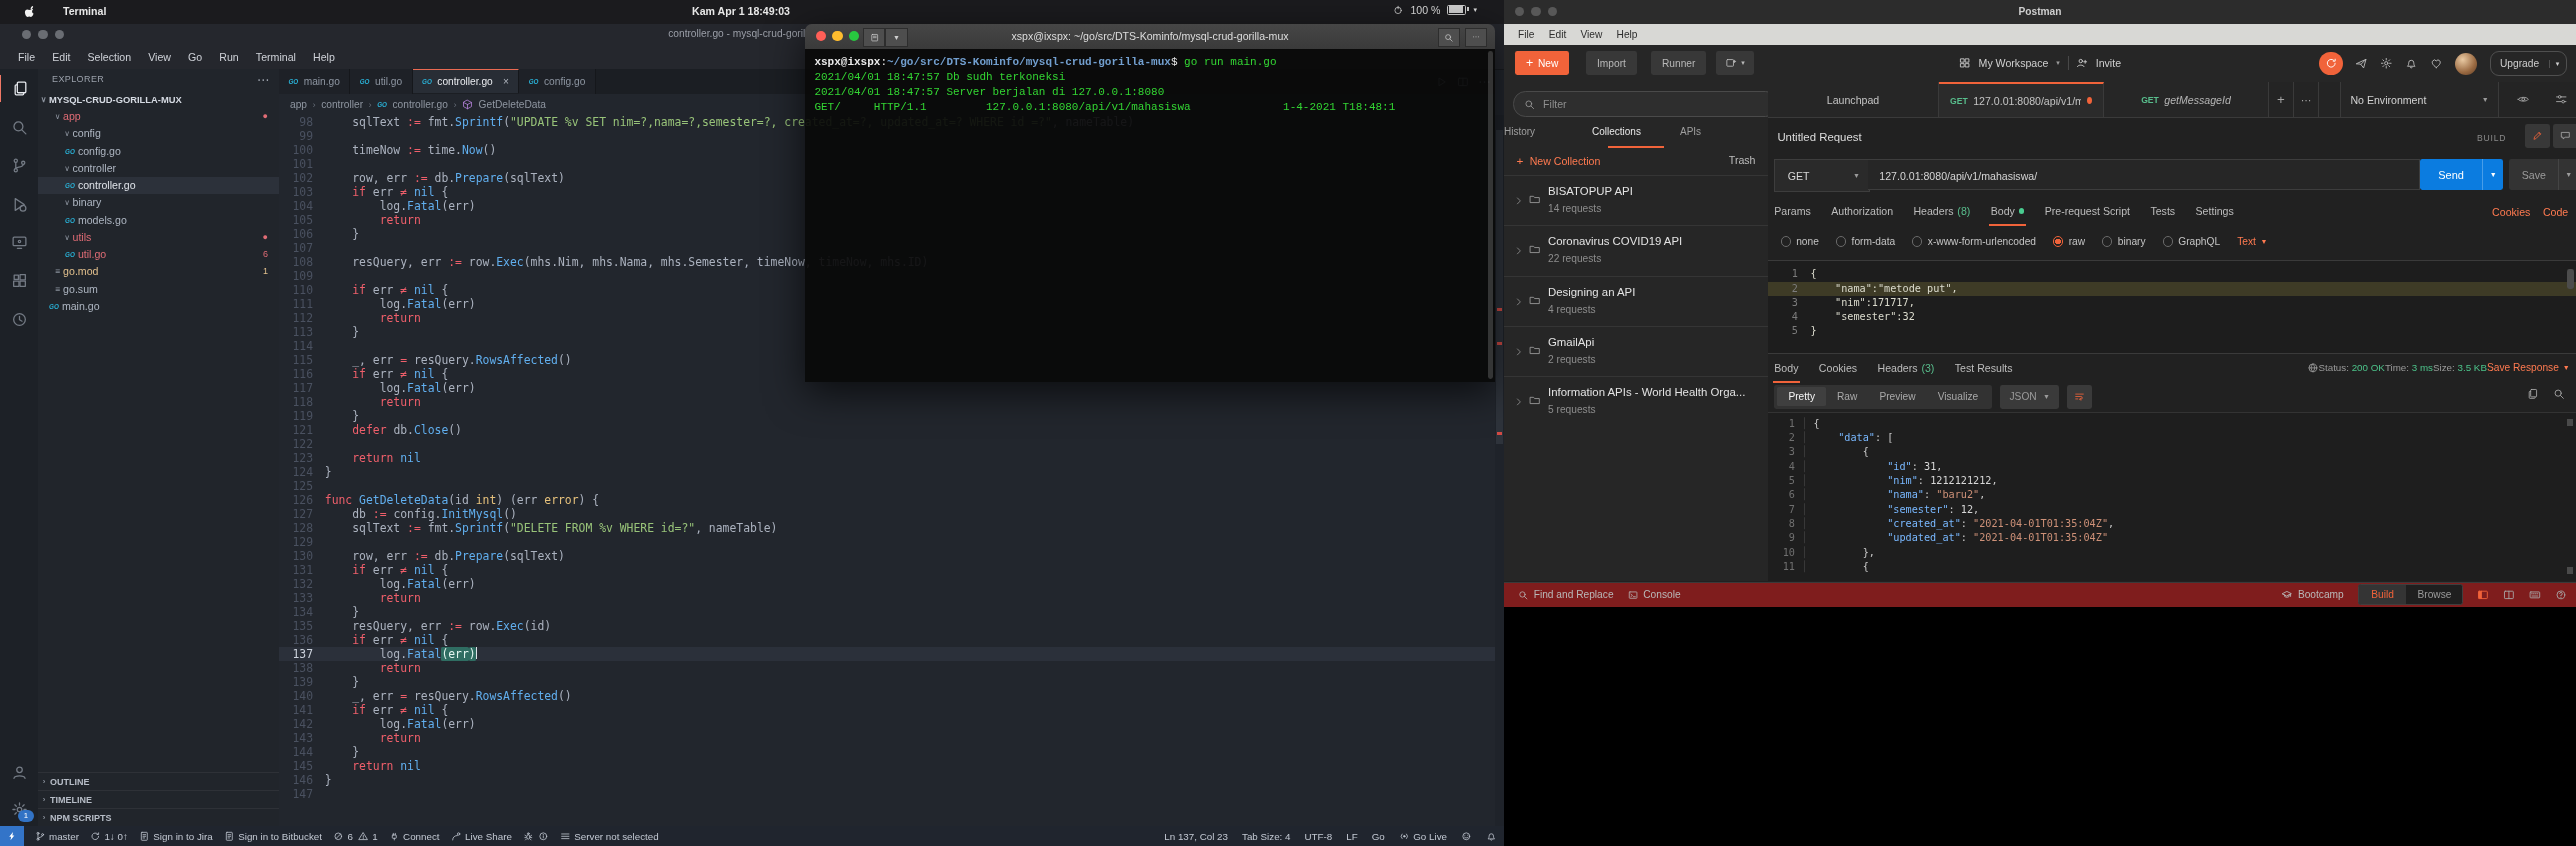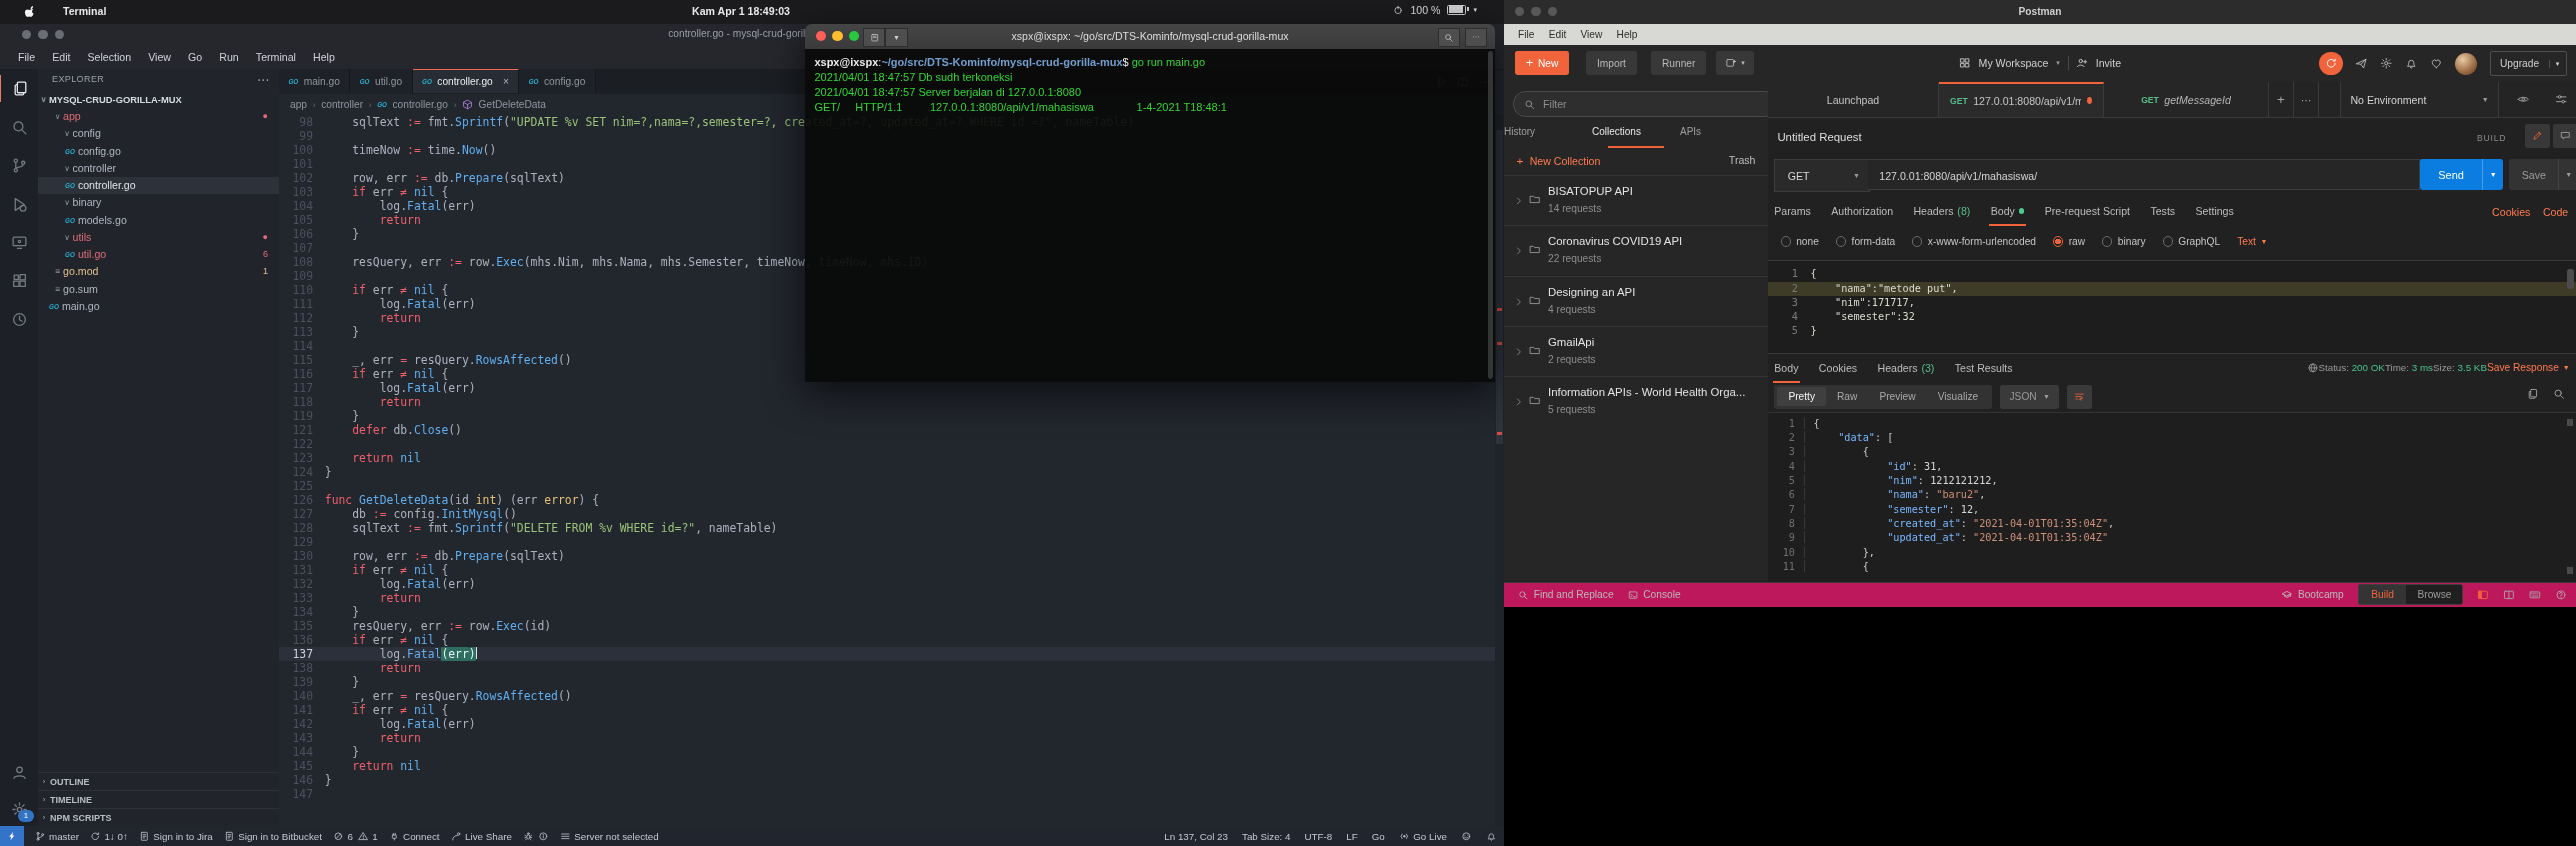--- a/index.html
+++ b/index.html
@@ -89,41 +89,41 @@
         box-shadow:0 11px 38px rgba(0,0,0,.65);}
   .tm-title{position:absolute;left:0;top:0;width:100%;height:25px;background:linear-gradient(#464646,#3a3a3a);
             border-radius:7px 7px 0 0;border-bottom:0.8px solid #232323;}
   .tm-lights{position:absolute;left:11px;top:7px;display:flex;gap:6.3px;}
   .tm-lights i{width:10.2px;height:10.2px;border-radius:50%;}
   .tm-btns{position:absolute;left:58px;top:3.9px;display:flex;}
   .tm-btn{width:20.4px;height:17px;background:#4e4e4e;border:0.8px solid #2d2d2d;display:flex;align-items:center;justify-content:center;color:#cfcfcf;font-size:7px;}
   .tm-title .ttl{position:absolute;left:50%;top:5.5px;transform:translateX(-50%);color:#dedede;font-size:10.6px;white-space:nowrap;}
   .tm-rbtns{position:absolute;right:7.8px;top:3.9px;display:flex;gap:4.7px;}
   .tm-body{position:absolute;left:0;top:25px;right:0;bottom:0;background:rgba(9,9,9,.92);
-           font-family:Liberation Sans, sans-serif;font-size:11px;line-height:15px;padding:5.5px 9.4px;color:#33d633;white-space:pre;}
+           font-family:Liberation Mono, monospace;font-size:11px;line-height:15px;padding:5.5px 9.4px;color:#33d633;white-space:pre;}
   .tm-user{color:#ececec;font-weight:bold;} .tm-path{color:#729fcf;font-weight:bold;} .tm-pl{color:#ececec;}
   .tm-scroll{position:absolute;right:1.6px;top:27px;width:5.5px;height:328px;background:rgba(205,205,205,.22);border-radius:2.4px;}
   
   #pm{position:absolute;left:1504px;top:0;width:1072px;height:605px;background:#212121;color:#c8c8c8;font-size:10.6px;}
   .ptitle{position:absolute;left:0;top:0;width:100%;height:23.5px;background:#2c2c2c;}
   .pdots{position:absolute;left:11px;top:7px;display:flex;gap:7px;}
   .pdots i{width:9.4px;height:9.4px;border-radius:50%;background:#585858;}
   .ptitle .ttl{position:absolute;left:50%;top:5.5px;transform:translateX(-50%);color:#cfcfcf;font-weight:bold;font-size:10.2px;}
   .pmenu{position:absolute;left:0;top:23.5px;width:100%;height:22px;background:#d8d8d5;color:#2e2e2e;
          display:flex;align-items:center;padding-left:7.8px;gap:1.6px;font-size:10.2px;}
   .pmenu span{padding:1.6px 6.3px;}
   .phead{position:absolute;left:0;top:45px;width:100%;height:37px;background:#262626;border-bottom:0.8px solid #3a3a3a;}
   .hbtn{position:absolute;top:6.3px;height:24px;background:#383838;color:#b8b8b8;border-radius:2.4px;
         display:flex;align-items:center;justify-content:center;font-size:10.2px;padding:0 11px;gap:4.7px;}
   .hbtn.new{background:#f1633a;color:#fff;}
   .hcenter{position:absolute;left:50%;top:6.3px;transform:translateX(-50%);height:24px;display:flex;align-items:center;gap:7.8px;color:#cfcfcf;}
   .hright{position:absolute;right:9.4px;top:5.5px;height:26px;display:flex;align-items:center;gap:12.5px;color:#b9b9b9;}
   .syncbub{width:23.5px;height:23.5px;border-radius:50%;background:#f1633a;color:#fff;display:flex;align-items:center;justify-content:center;}
   .avatar{width:22px;height:22px;border-radius:50%;background:radial-gradient(circle at 35% 30%,#e9c9a2,#9a6a42 60%,#5d3c24);}
-  .upg{height:23.5px;border:0.8px solid #4f4f4f;border-radius:2px;display:flex;align-items:center;color:#cfcfcf;font-size:10.2px;}
+  .upg{height:23.5px;border:0.8px solid #4f4f4f;border-radius:9px;display:flex;align-items:center;color:#cfcfcf;font-size:10.2px;}
   .upg .cap{padding:0 9.4px;} .upg .dd{border-left:0.8px solid #4f4f4f;padding:0 6.3px;font-size:7px;}
   
   .psb{position:absolute;left:0;top:82px;width:264px;height:499px;background:#262626;border-right:0.8px solid #3b3b3b;}
   .pfilter{position:absolute;left:9.4px;top:9.4px;width:244px;height:23.5px;border:0.8px solid #4a4a4a;border-radius:12.5px;
            background:#2e2e2e;display:flex;align-items:center;padding:0 9.4px;gap:6.3px;color:#9a9a9a;}
   .pfilter input{background:transparent;border:0;outline:none;color:#cfcfcf;font-size:10.6px;width:188px;}
   .pfilter input::placeholder{color:#8f8f8f;}
   .ptabs{position:absolute;left:0;top:39px;width:100%;height:27px;display:flex;}
   .ptab{flex:1;text-align:left;color:#9f9f9f;font-size:10px;padding-top:4.7px;position:relative;}
   .ptab.on{color:#e8e8e8;}
@@ -191,21 +191,21 @@
   .jsonsel{background:#3a3a3a;border-radius:2.4px;height:23.5px;display:flex;align-items:center;gap:6.3px;padding:0 9.4px;color:#9a9a9a;font-size:10.2px;}
   .wrapb{background:#3a3a3a;border-radius:2.4px;height:23.5px;width:25px;display:flex;align-items:center;justify-content:center;color:#f1633a;}
   .viewr{position:absolute;right:11px;top:306px;display:flex;gap:14px;color:#a9a9a9;}
   .resped{position:absolute;left:0;top:330px;width:100%;height:169px;background:#1e1e1e;border-top:0.8px solid #333;
           font-family:"DejaVu Sans Mono",monospace;font-size:10.2px;padding-top:3.9px;box-sizing:border-box;}
   .rln{height:14.3px;line-height:14.3px;white-space:pre;color:#c8c8c8;}
   .rln .gut{display:inline-block;width:27px;text-align:right;color:#6f6f6f;margin-right:6.3px;}
   .rln .gd{color:#3f3f3f;}
   .tk-k{color:#79b8ff;} .tk-q{color:#ce9178;} .tk-m{color:#d7d7d7;}
   .rscroll{position:absolute;right:3.1px;width:6.3px;height:7px;background:#4a4a4a;}
-  .pbottom{position:absolute;left:0;top:582px;width:100%;height:23.5px;background:#be185d;border-top:0.8px solid #3a3a3a;
+  .pbottom{position:absolute;left:0;top:582px;width:100%;height:23.5px;background:#7f1d1d;border-top:0.8px solid #3a3a3a;
            display:flex;align-items:center;color:#b9b9b9;font-size:10.2px;}
   .pb-it{display:flex;align-items:center;gap:5.5px;margin-left:14px;}
   .pb-right{margin-left:auto;display:flex;align-items:center;gap:14px;margin-right:9.4px;}
   .pbseg{display:flex;background:#1f1f1f;border:0.8px solid #3f3f3f;border-radius:2.4px;height:19px;align-items:center;}
   .pbseg .a{color:#f1633a;padding:0 12.5px;background:#343434;height:19px;display:flex;align-items:center;}
   .pbseg .b{color:#9a9a9a;padding:0 11px;}
   .pb-ic{color:#a9a9a9;} .pb-ic.or{color:#f1633a;}
 </style>
 </head>
 <body>

